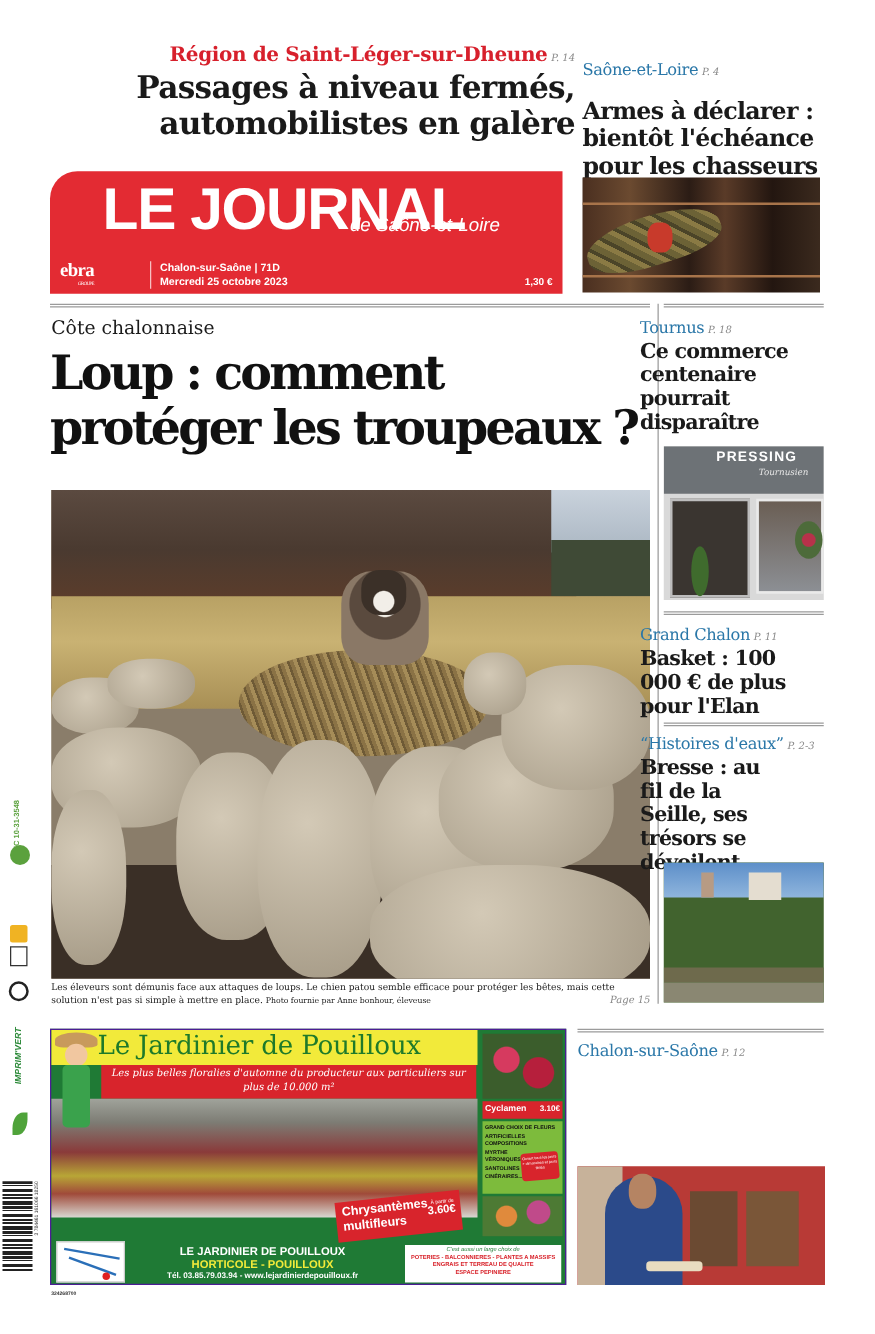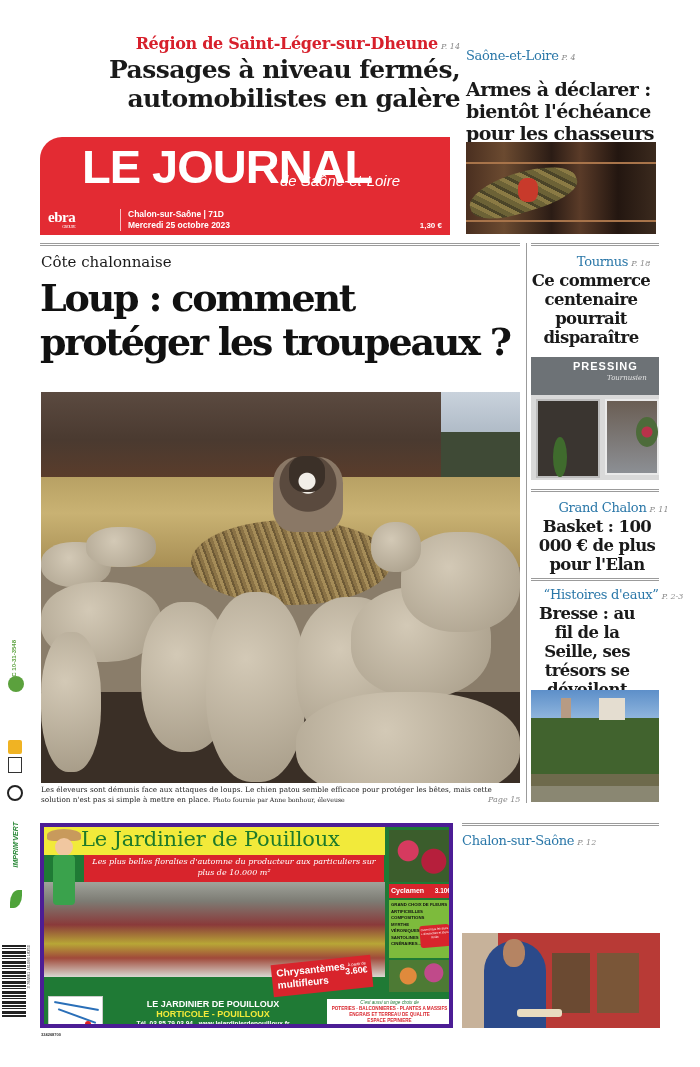--- a/index.html
+++ b/index.html
@@ -55,41 +55,41 @@
   #main-photo .dog-head { position: absolute; left: 248px; top: 64px; width: 36px; height: 36px; border-radius: 40%; background: radial-gradient(circle at 50% 70%, #f2eee8 0 8px, #3b3028 9px); }
   #main-photo .sheep { position: absolute; border-radius: 45%; background: radial-gradient(circle at 40% 35%, #d3c9b6, #a59a86); }
   #main-photo .ground { position: absolute; left: 0; top: 300px; width: 100%; height: 91px; background: #3a2f26; }
 
   #caption { left: 41px; top: 785px; width: 480px; font-family: "DejaVu Serif", serif; font-size: 7.3px; line-height: 9.5px; color: #222; }
   #caption .credit { font-size: 6.2px; }
   #caption-page { left: 488px; top: 795px; font-family: "DejaVu Serif", serif; font-style: italic; font-size: 8px; color: #888; }
 
   
   #side-vrule { left: 526px; top: 243px; height: 560px; }
-  .side-story { position: absolute; left: 531px; width: 165px; text-align: center; }
+  .side-story { position: absolute; left: 512px; width: 165px; }
   .side-story .headline { font-size: 16.5px; line-height: 19px; margin-top: 1px; }
   .side-rule { position: absolute; left: 531px; width: 128px; }
   #photo-pressing { left: 531px; top: 357px; width: 128px; height: 123px; background: #d9d9d9; overflow: hidden; }
   #photo-pressing .band { position: absolute; left: 0; top: 0; width: 100%; height: 38px; background: #6d7276; }
   #photo-pressing .sign { position: absolute; left: 42px; top: 3px; color: #fff; font-family: "Liberation Sans", sans-serif; font-weight: bold; font-size: 11px; letter-spacing: 1px; }
   #photo-pressing .sign2 { position: absolute; left: 56px; top: 17px; color: #e8e8e8; font-family: "DejaVu Serif", serif; font-style: italic; font-size: 7px; margin-left: 20px; }
   #photo-pressing .door { position: absolute; left: 5px; top: 42px; width: 64px; height: 79px; background: #3a3530; border: 2px solid #bdbdbd; }
   #photo-pressing .window { position: absolute; left: 74px; top: 42px; width: 54px; height: 76px; background: linear-gradient(#6a5e54, #8c8f94); border: 2px solid #eaeaea; }
   #photo-pressing .plant { position: absolute; left: 22px; top: 80px; width: 14px; height: 40px; background: #3f6b2d; border-radius: 50%; }
   #photo-pressing .flowers { position: absolute; left: 105px; top: 60px; width: 22px; height: 30px; background: radial-gradient(circle, #b8324a 0 5px, #4d6b3a 6px); border-radius: 50%; }
 
   #photo-seille { left: 531px; top: 690px; width: 128px; height: 112px; background: #41632e; overflow: hidden; }
   #photo-seille .sky { position: absolute; left: 0; top: 0; width: 100%; height: 28px; background: linear-gradient(#5d8fc9, #8fb5dd); }
   #photo-seille .castle { position: absolute; left: 68px; top: 8px; width: 26px; height: 22px; background: #e4ddd0; }
   #photo-seille .tower { position: absolute; left: 30px; top: 8px; width: 10px; height: 20px; background: #b79b84; }
   #photo-seille .water { position: absolute; left: 0; top: 96px; width: 100%; height: 16px; background: #8a8772; }
   #photo-seille .bank { position: absolute; left: 0; top: 84px; width: 100%; height: 12px; background: #6e6a4c; }
 
   
-  #ad { left: 40px; top: 823px; width: 413px; height: 205px; background: #1f7a35; border: 4px solid #4c1d95; overflow: hidden; }
+  #ad { left: 40px; top: 823px; width: 413px; height: 205px; background: #1f7a35; border: 1px solid #4c1d95; overflow: hidden; }
   #ad .yellow { position: absolute; left: 0; top: 0; width: 341px; height: 28px; background: #f2ea3a; }
   #ad .brand { position: absolute; left: 37px; top: 0px; font-family: "DejaVu Serif", serif; font-size: 21px; color: #1e7a2a; letter-spacing: -0.2px; }
   #ad .redband { position: absolute; left: 40px; top: 28px; width: 300px; height: 27px; background: #d8242c; }
   #ad .tagline { position: absolute; left: 40px; top: 29px; width: 300px; text-align: center; font-family: "DejaVu Serif", serif; font-style: italic; font-size: 8px; line-height: 11px; color: #fff; }
   #ad .greenhouse { position: absolute; left: 0; top: 55px; width: 341px; height: 95px; background: linear-gradient(180deg, #a0a39b 0%, #7d7c74 20%, #8a3a3a 45%, #b8a636 65%, #a04a3a 80%, #d8d8d2 100%); }
   #ad .gardener { position: absolute; left: 3px; top: 2px; width: 34px; height: 80px; }
   #ad .gardener .hat { position:absolute; left:0; top:0; width:34px; height:12px; background:#c89a5c; border-radius:50% 50% 20% 20%; }
   #ad .gardener .face { position:absolute; left:8px; top:9px; width:18px; height:18px; background:#f1c7a0; border-radius:50%; }
   #ad .gardener .body { position:absolute; left:6px; top:26px; width:22px; height:50px; background:#3aa24c; border-radius:4px; }
   #ad .chrys { position: absolute; left: 228px; top: 133px; width: 100px; height: 32px; background: #d8242c; transform: rotate(-6deg); color: #fff; font-family: "Liberation Sans", sans-serif; font-weight: bold; font-size: 10px; line-height: 12px; padding: 3px 5px; }

